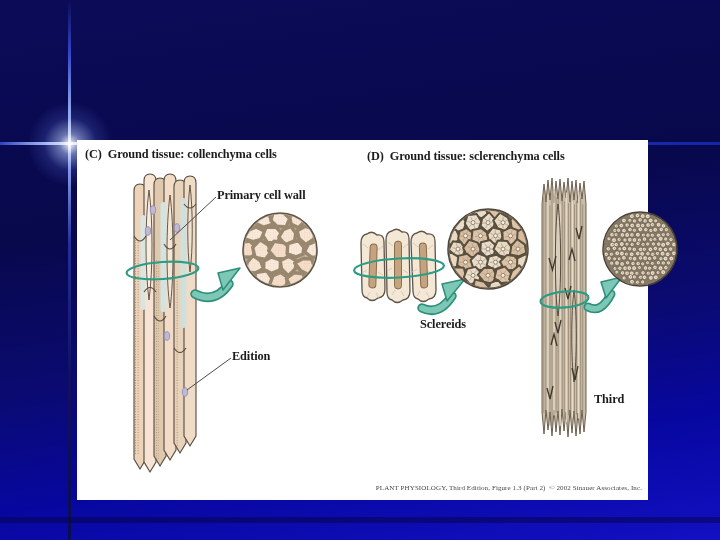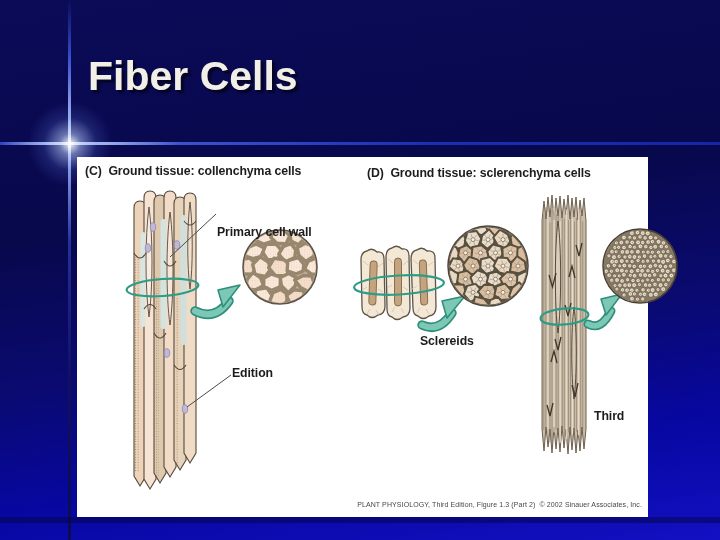--- a/index.html
+++ b/index.html
@@ -14,34 +14,33 @@
     background:linear-gradient(to bottom,rgba(20,20,90,0) 0%,#3348c8 10%,#9fb4f0 22%,#ffffff 26.5%,#8fa5ea 30%,#24309a 45%,#101060 70%,#0c0c50 100%);}
   .cross-glow{position:absolute;left:24px;top:98px;width:92px;height:92px;pointer-events:none;
     background:radial-gradient(circle,rgba(255,255,255,0.95) 0%,rgba(185,205,255,0.55) 16%,rgba(110,140,245,0.18) 40%,rgba(0,0,0,0) 65%);}
   .bottom-stripe{position:absolute;left:0;top:517px;width:720px;height:6px;background:rgba(3,3,70,0.5);}
   .title{
     position:absolute;left:88px;top:53px;
     font-size:41px;font-weight:700;letter-spacing:0px;color:#f2efe6;
     text-shadow:2px 2px 0 #05052a,3px 3px 2px rgba(0,0,0,0.6);
     white-space:pre;
   }
-  .panel{position:absolute;left:77px;top:157px;width:571px;height:360px;background:#ffffff;}
+  .panel{position:absolute;left:77px;top:140px;width:571px;height:360px;background:#ffffff;font-family:Liberation Serif, serif;}
   .panel svg{position:absolute;left:0;top:0;}
   .fig-text{position:absolute;color:#1c1c1c;font-size:12.3px;font-weight:700;white-space:pre;letter-spacing:-0.1px;}
   .caption{position:absolute;right:6px;top:344px;font-size:7px;font-weight:400;color:#474747;letter-spacing:0.1px;white-space:pre;}
 </style>
 </head>
 <body>
 
 <div class="slide">
   <div class="hline"></div>
   <div class="vline"></div>
   <div class="cross-glow"></div>
   <div class="bottom-stripe"></div>
-  <div class="title">Fiber Cells</div>
 
   <div class="panel">
     <svg id="fig" width="619" height="360" viewBox="0 0 619 360">
       <defs>
         <pattern id="stip" width="2.6" height="2.6" patternUnits="userSpaceOnUse">
           <circle cx="1.3" cy="1.3" r="0.55" fill="#a8906e"></circle>
         </pattern>
         <clipPath id="clipC">
             <circle cx="203" cy="110" r="35.8"></circle>
           </clipPath>
@@ -686,19 +685,19 @@
             <circle cx="560.6597792263958" cy="142.1650523766395" r="0.62" fill="#a3947a"></circle>
             <circle cx="565.7539358604583" cy="141.9969547446759" r="2.0254293974827307" fill="#ebdfca" stroke="#5a4f3d" stroke-width="0.55"></circle>
             <circle cx="565.9539358604584" cy="141.9969547446759" r="0.62" fill="#a3947a"></circle>
           </g>
         <circle cx="563" cy="109" r="37" fill="none" stroke="#4a4133" stroke-width="1.5"></circle>
       </g>
     </svg>
 
     <div class="fig-text" style="left:8px;top:7px;">(C)  Ground tissue: collenchyma cells</div>
     <div class="fig-text" style="left:290px;top:9px;">(D)  Ground tissue: sclerenchyma cells</div>
-    <div class="fig-text" style="left:140px;top:48px;margin-top:20px;">Primary cell wall</div>
+    <div class="fig-text" style="left:140px;top:48px;">Primary cell wall</div>
     <div class="fig-text" style="left:155px;top:209px;">Edition</div>
     <div class="fig-text" style="left:343px;top:177px;">Sclereids</div>
     <div class="fig-text" style="left:517px;top:252px;">Third</div>
     <div class="caption">PLANT PHYSIOLOGY, Third Edition, Figure 1.3 (Part 2)  © 2002 Sinauer Associates, Inc.</div>
   </div>
 </div>
 
 </body></html>

